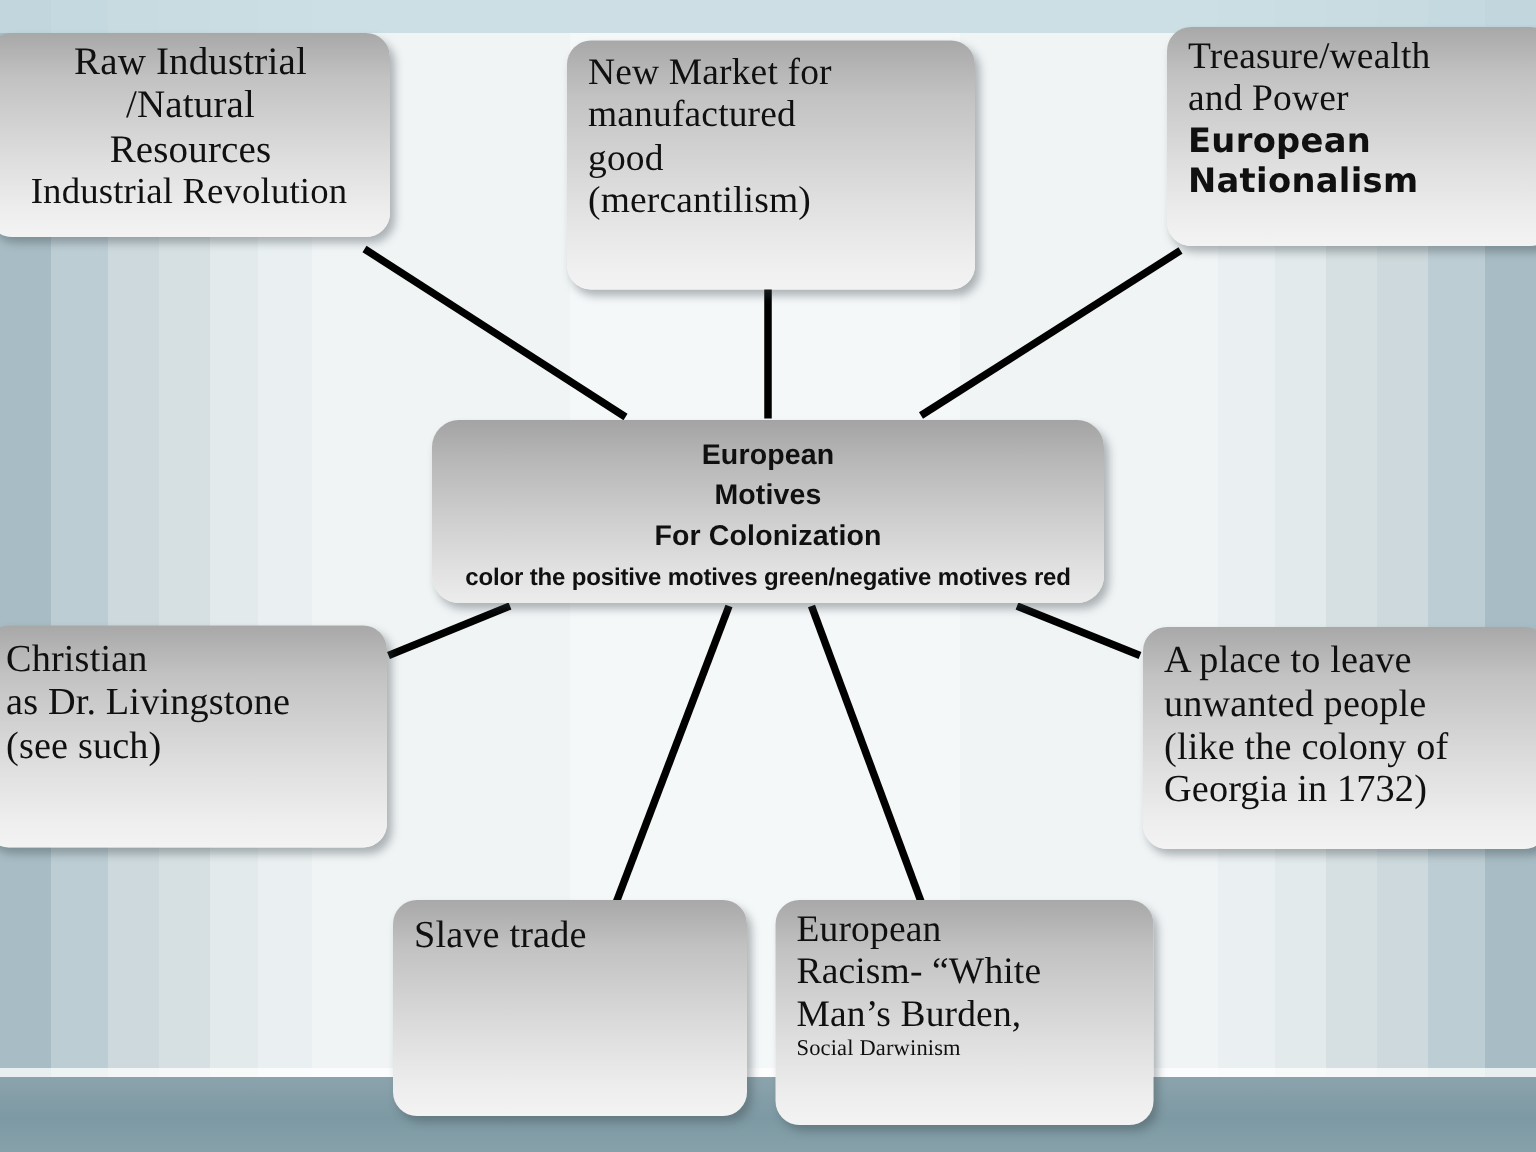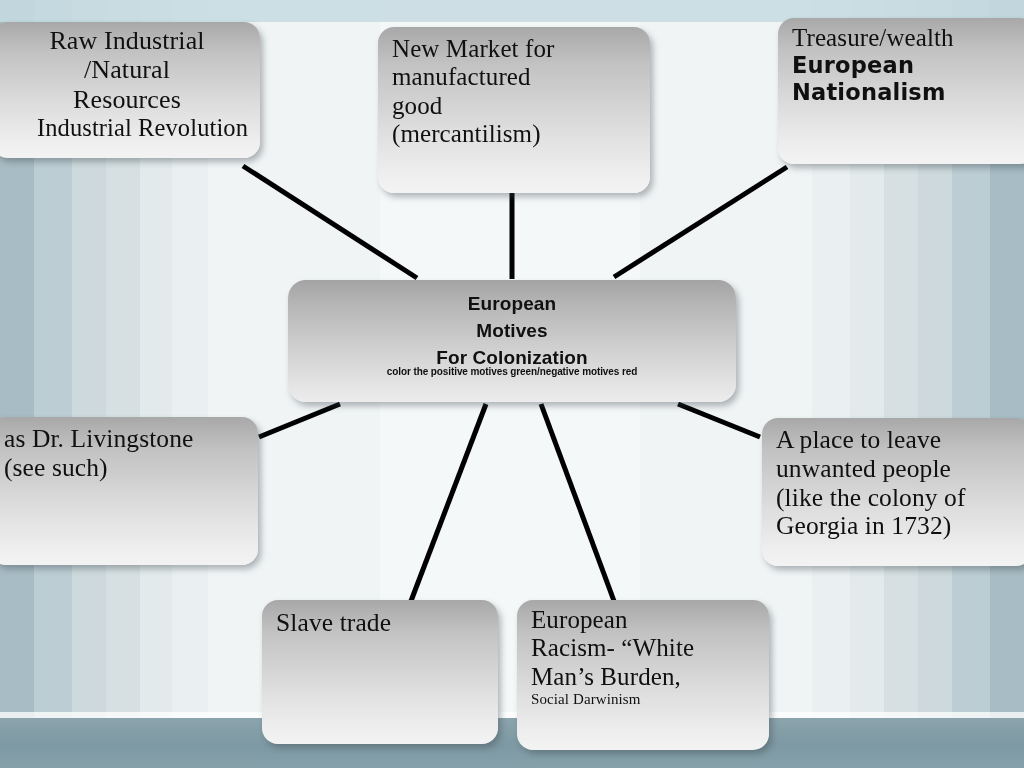--- a/index.html
+++ b/index.html
@@ -112,33 +112,34 @@
     font-family: "Liberation Sans", sans-serif;
     font-weight: bold;
     text-align: center;
     padding: 6px 10px;
     font-size: 19px;
     line-height: 1.0;
   }
   #node-center .big { display: block; font-size: 19px; margin-top: 8px; }
   #node-center .sub {
     display: block;
-    font-size: 10px;
+    font-size: 16px;
+    margin-top: 11px;
     letter-spacing: -0.1px;
   }
 
   
   #node-raw {
     left: -8px; top: 22px;
     width: 268px; height: 136px;
     text-align: center;
     padding-top: 4px;
     font-size: 26px;
   }
-  #node-raw .last { font-size: 24.5px; text-align: right; margin-left: -2px; }
+  #node-raw .last { font-size: 24.5px; text-align: center; margin-left: -2px; }
 
   
   #node-market {
     left: 378px; top: 27px;
     width: 272px; height: 166px;
     font-size: 25px;
     padding-top: 8px;
   }
 
   
@@ -227,25 +228,27 @@
 
   <div class="node" id="node-market">
     <span class="line">New Market for</span>
     <span class="line">manufactured</span>
     <span class="line">good</span>
     <span class="line">(mercantilism)</span>
   </div>
 
   <div class="node" id="node-treasure">
     <span class="line">Treasure/wealth</span>
+    <span class="line">and Power</span>
     <span class="line alt">European</span>
     <span class="line alt">Nationalism</span>
   </div>
 
   <div class="node" id="node-christian">
+    <span class="line">Christian</span>
     <span class="line">as Dr. Livingstone</span>
     <span class="line">(see such)</span>
   </div>
 
   <div class="node" id="node-place">
     <span class="line">A place to leave</span>
     <span class="line">unwanted people</span>
     <span class="line">(like the colony of</span>
     <span class="line">Georgia in 1732)</span>
   </div>

